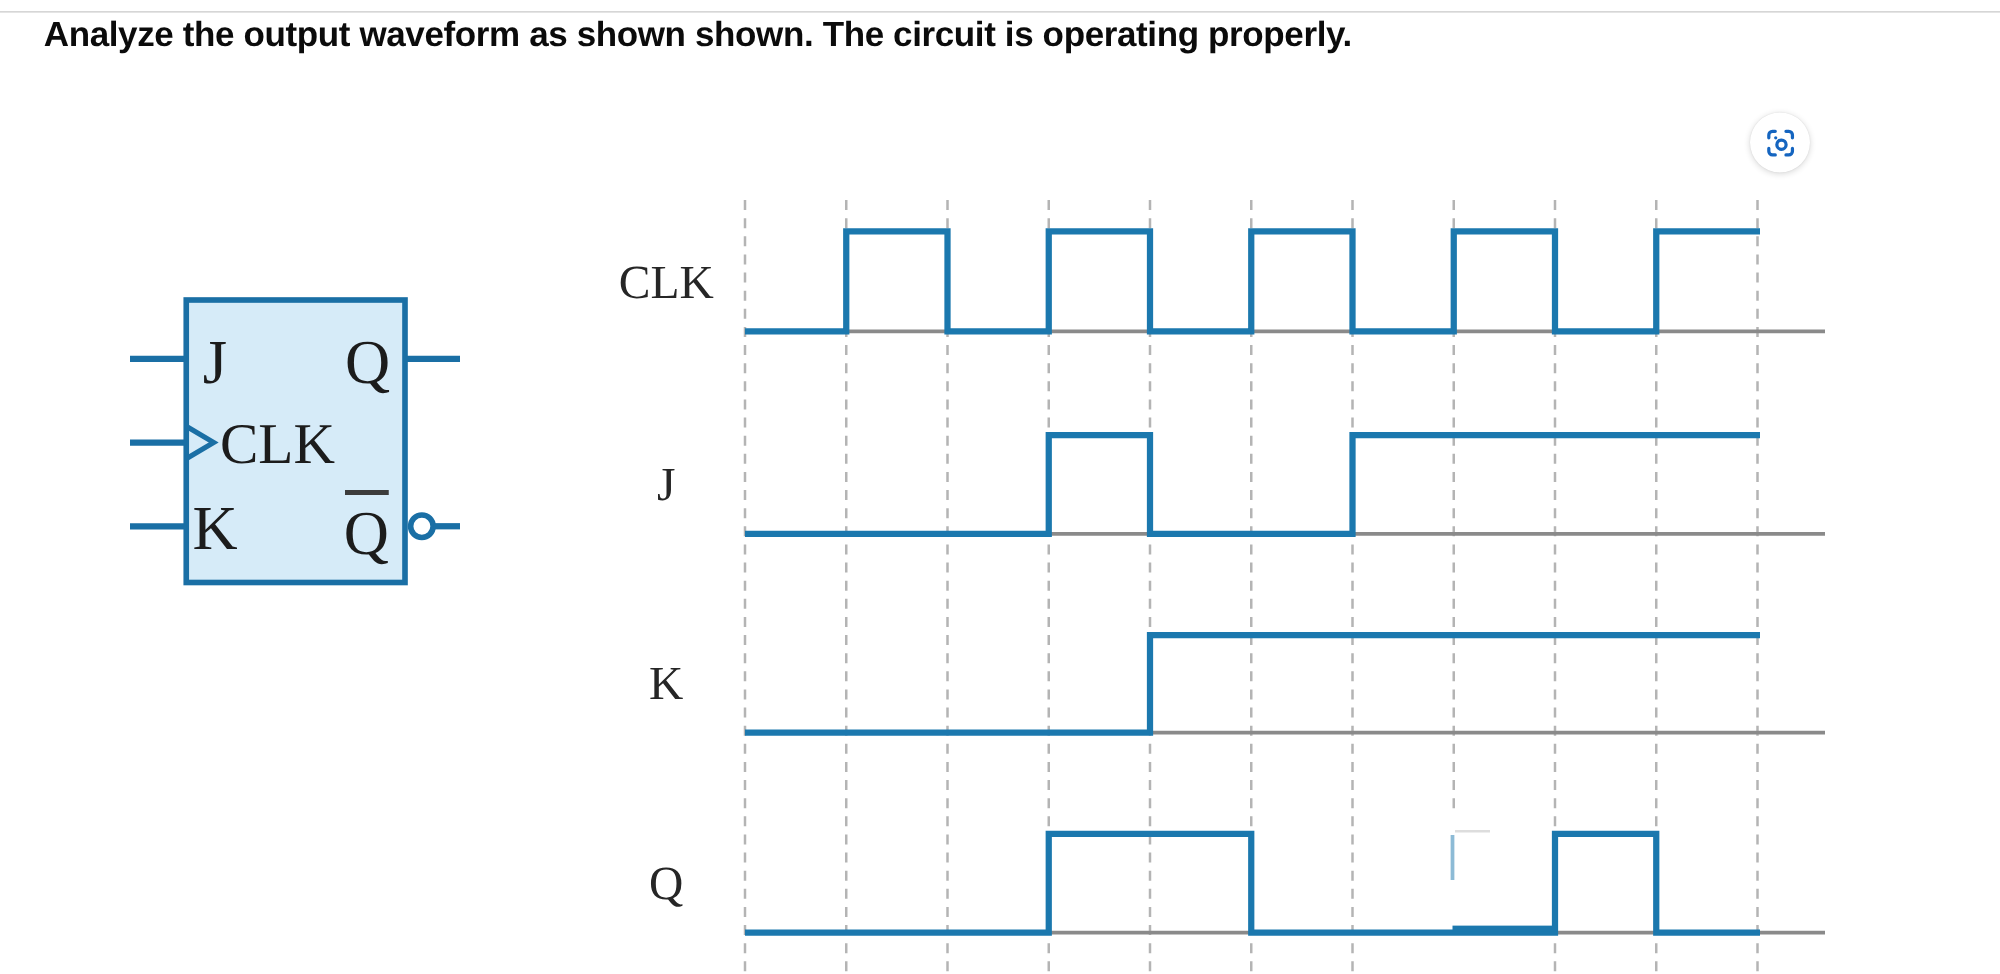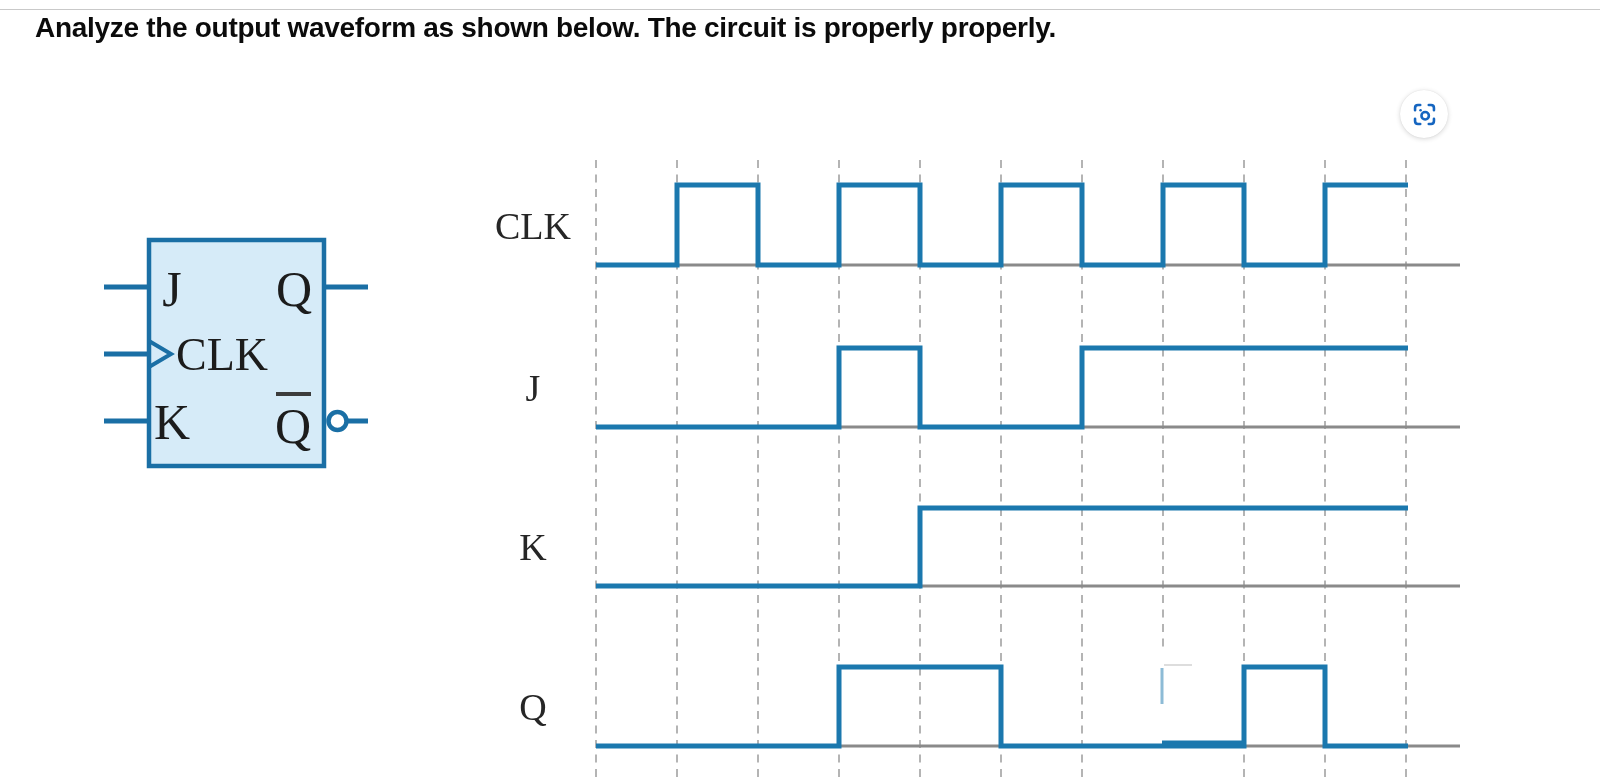--- a/index.html
+++ b/index.html
@@ -46,21 +46,21 @@
     font-family:"Liberation Serif","DejaVu Serif",serif;
     font-size:38px;color:#262626;line-height:1;
   }
   .r0{top:226px}.r1{top:388px}.r2{top:547px}.r3{top:707px}
 </style>
 </head>
 <body>
 
 <div class="top-hairline"></div>
 
-<h1 class="page-title">Analyze the output waveform as shown below. The circuit is properly properly.</h1>
+<h1 class="page-title">Analyze the output waveform as shown shown. The circuit is operating properly.</h1>
 
 <button class="capture-btn">
   <svg width="27" height="27" viewBox="0 0 24 24" fill="none" stroke="#1565c0" stroke-width="2.3" stroke-linecap="round">
     <path d="M8.2 3.6 H6.2 C4.7 3.6 3.6 4.7 3.6 6.2 V8.2"></path>
     <path d="M15.8 3.6 H17.8 C19.3 3.6 20.4 4.7 20.4 6.2 V8.2"></path>
     <path d="M20.4 15.8 V17.8 C20.4 19.3 19.3 20.4 17.8 20.4 H15.8"></path>
     <path d="M3.6 15.8 V17.8 C3.6 19.3 4.7 20.4 6.2 20.4 H8.2"></path>
     <circle cx="12.6" cy="13.1" r="3.3"></circle>
     <circle cx="8.5" cy="8.2" r="1.15" fill="#1565c0" stroke="none"></circle>
   </svg>

